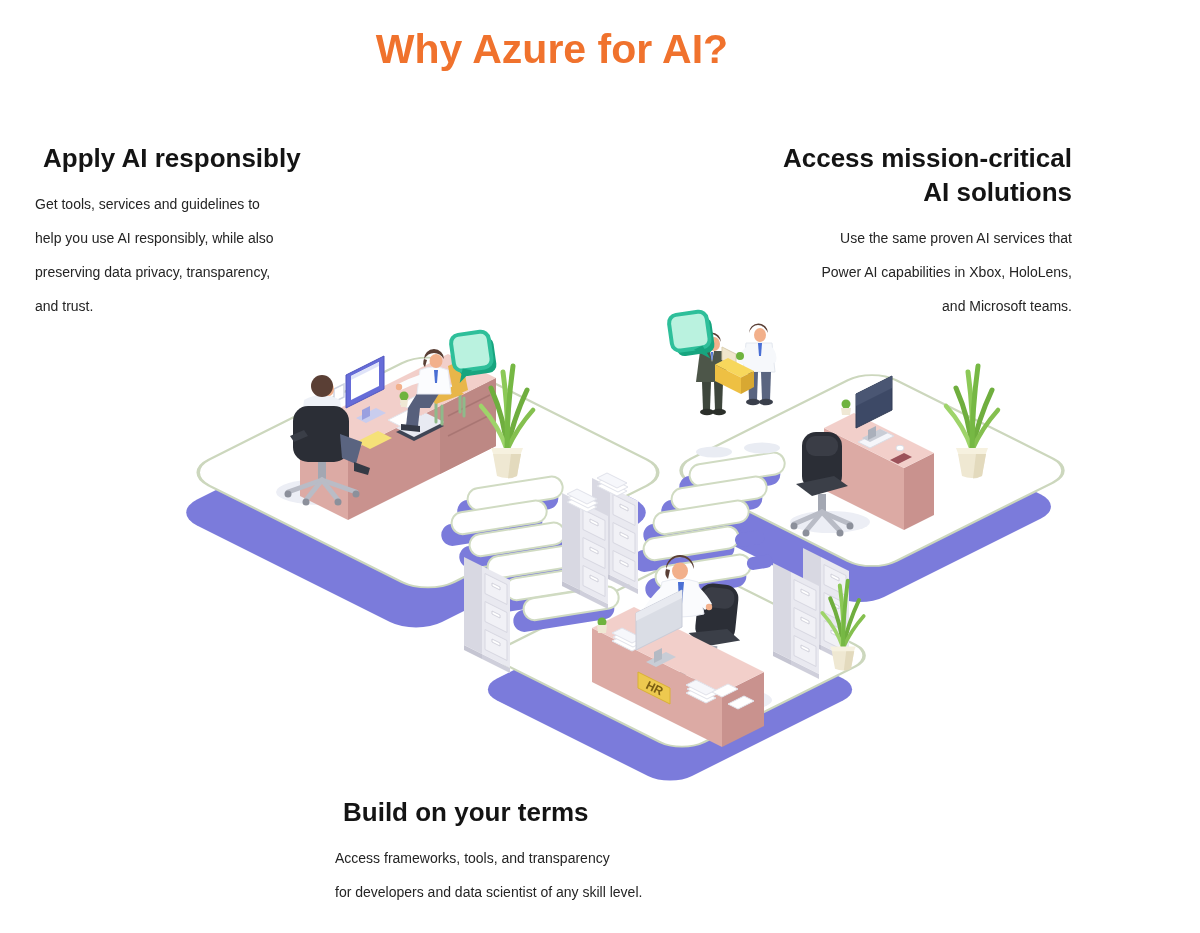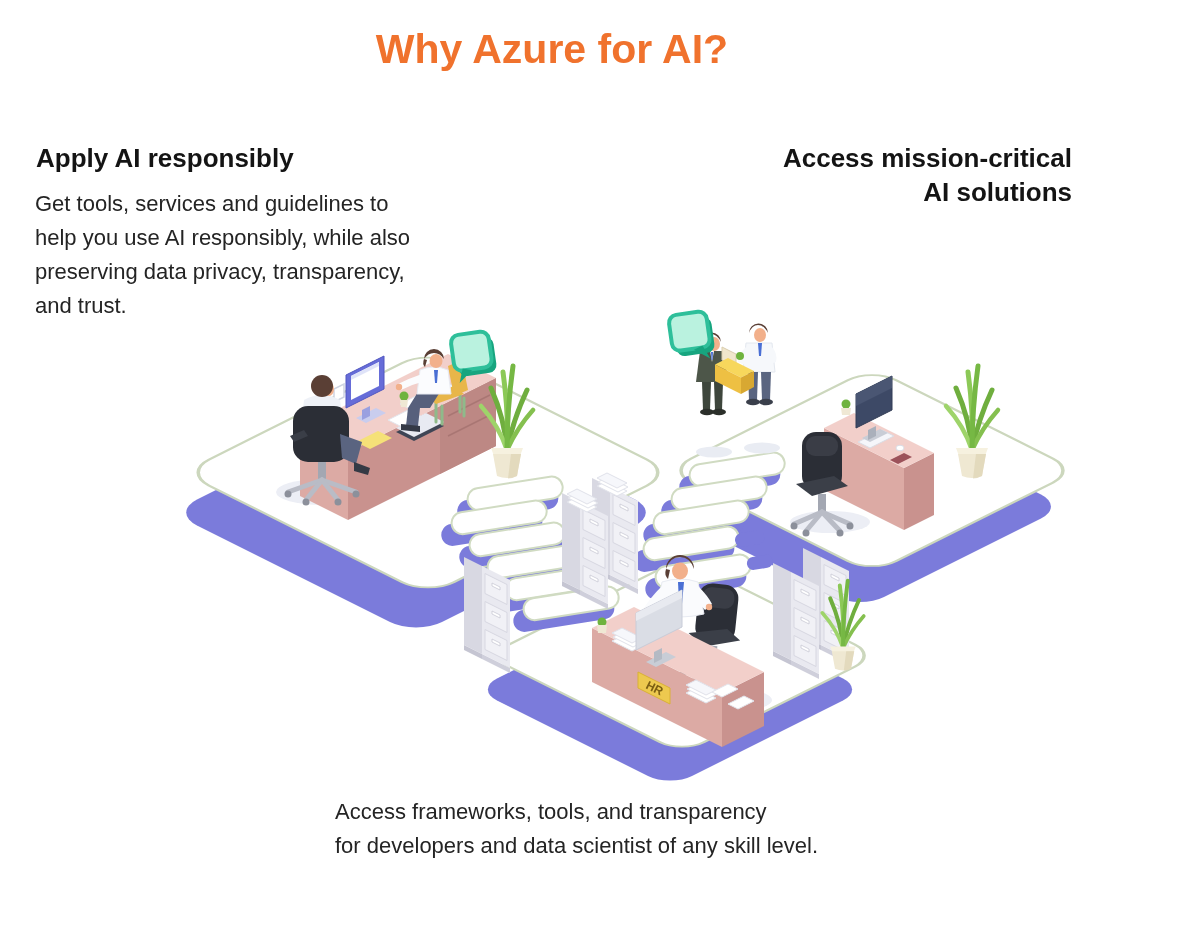--- a/index.html
+++ b/index.html
@@ -1,23 +1,23 @@
 <!DOCTYPE html>
 <html><head>
 <meta charset="utf-8">
 <style>
   html,body{margin:0;padding:0;background:#ffffff;}
   .page{position:relative;width:1104px;height:933px;background:#ffffff;overflow:hidden;
         font-family:"Liberation Sans", sans-serif;}
   .title{position:absolute;top:26px;left:0;width:100%;text-align:center;
          font-size:41px;font-weight:700;color:#f0722d;letter-spacing:0px;}
   .block{position:absolute;}
-  .block h2{margin:0 0 12px 1px;font-size:26px;font-weight:700;color:#141414;
+  .block h2{margin:0 0 12px 8px;font-size:26px;font-weight:700;color:#141414;
             line-height:34px;white-space:pre-line;}
-  .block p{margin:0;font-size:22px;color:#242424;line-height:34px;white-space:pre-line;}
+  .block p{margin:0;font-size:14px;color:#242424;line-height:34px;white-space:pre-line;}
   .block-left{left:35px;top:141px;width:440px;text-align:left;}
   .block-right{right:32px;top:141px;width:490px;text-align:right;}
   .block-bottom{left:335px;top:795px;width:580px;text-align:left;}
   .illo{position:absolute;left:0;top:0;width:1200px;height:933px;}
 </style>
 </head>
 <body>
 
 <div class="page">
 
@@ -319,20 +319,24 @@
     <h2>Apply AI responsibly</h2>
     <p>Get tools, services and guidelines to
 help you use AI responsibly, while also
 preserving data privacy, transparency,
 and trust.</p>
   </div>
 
   <div class="block block-right">
     <h2>Access mission-critical
 AI solutions</h2>
+    <p>Use the same proven AI services that
+Power AI capabilities in  Xbox, HoloLens,
+and Microsoft teams.</p>
   </div>
 
   <div class="block block-bottom">
+    <h2>Build on your terms</h2>
     <p>Access frameworks, tools, and transparency
 for developers and data scientist of any skill level.</p>
   </div>
 
 </div>
 
 </body></html>

